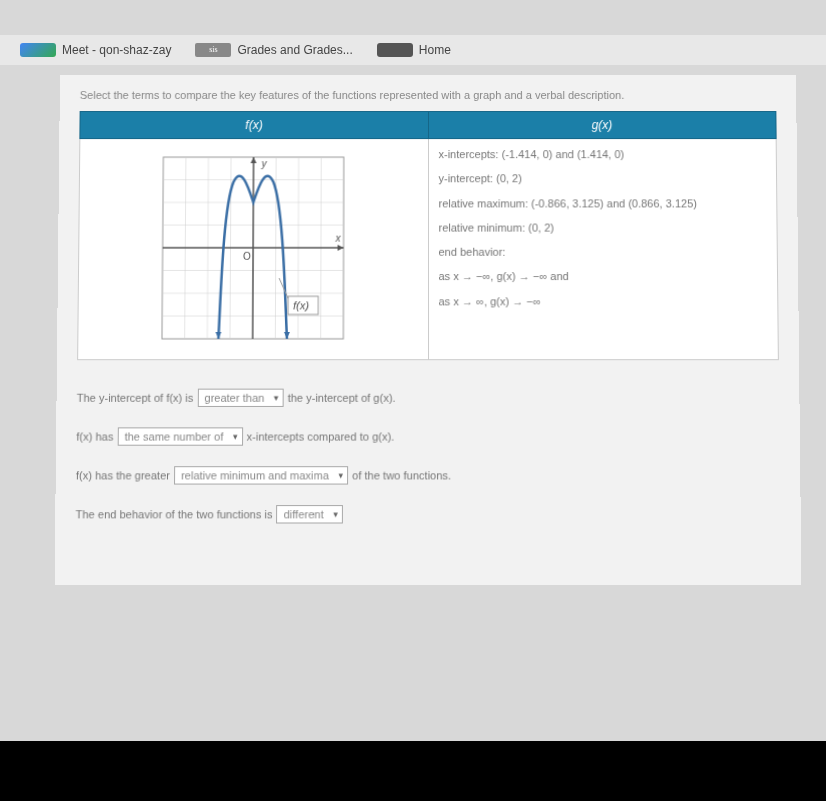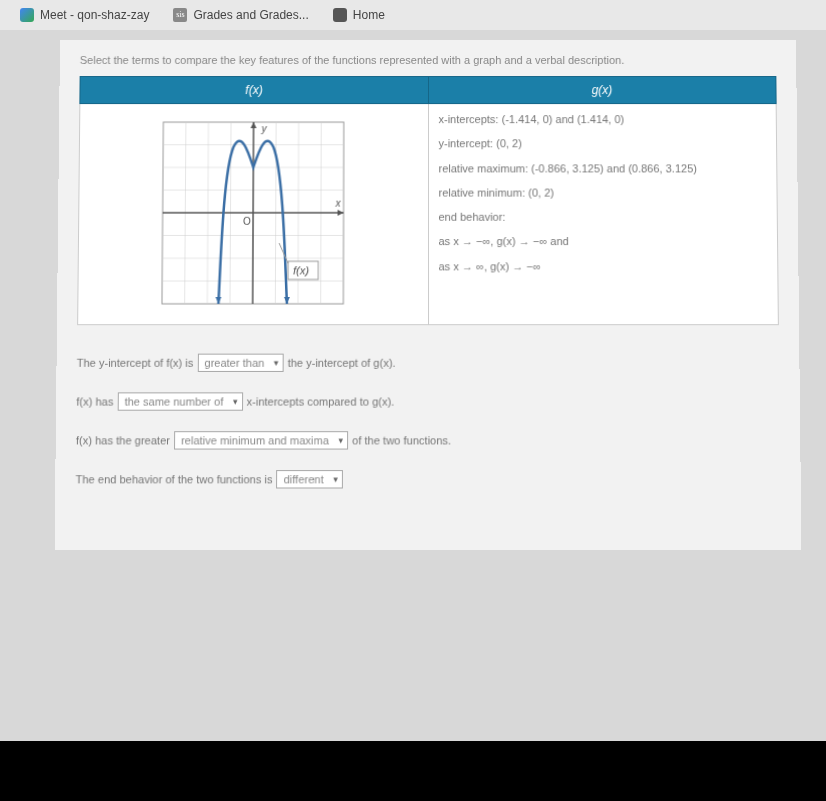--- a/index.html
+++ b/index.html
@@ -12,29 +12,30 @@
       position: relative;
     }
     .browser-tabs {
       display: flex;
       align-items: center;
       gap: 8px;
       padding: 4px 12px;
       background: #e8e8e8;
       font-size: 12px;
       color: #444;
+      margin-top: 35px;
     }
     .tab {
       display: flex;
       align-items: center;
       gap: 6px;
       padding: 4px 8px;
     }
     .tab-icon {
-      width: 14px;
+      width: 36px;
       height: 14px;
       border-radius: 3px;
       display: inline-block;
       font-family: Liberation Serif, serif;
     }
     .meet-icon { background: linear-gradient(135deg,#4285f4,#34a853); }
     .sis-icon { background: #888; font-size:8px; color:#fff; text-align:center; line-height:14px; border-radius:2px;}
     .home-icon { background: #555; }
     .content-wrap {
       background: #f2f2f2;

